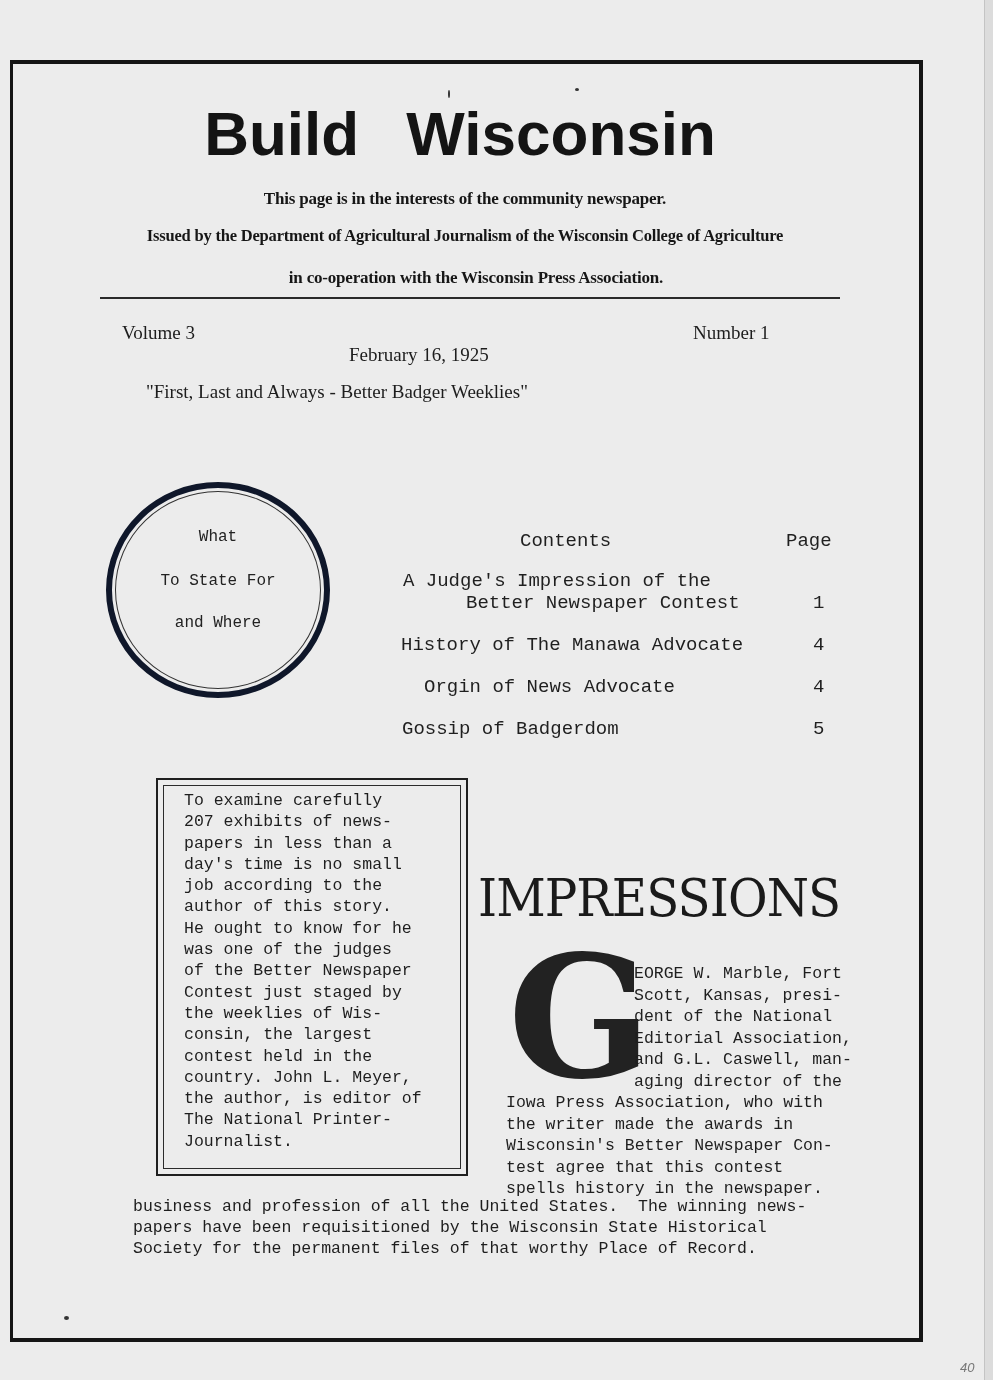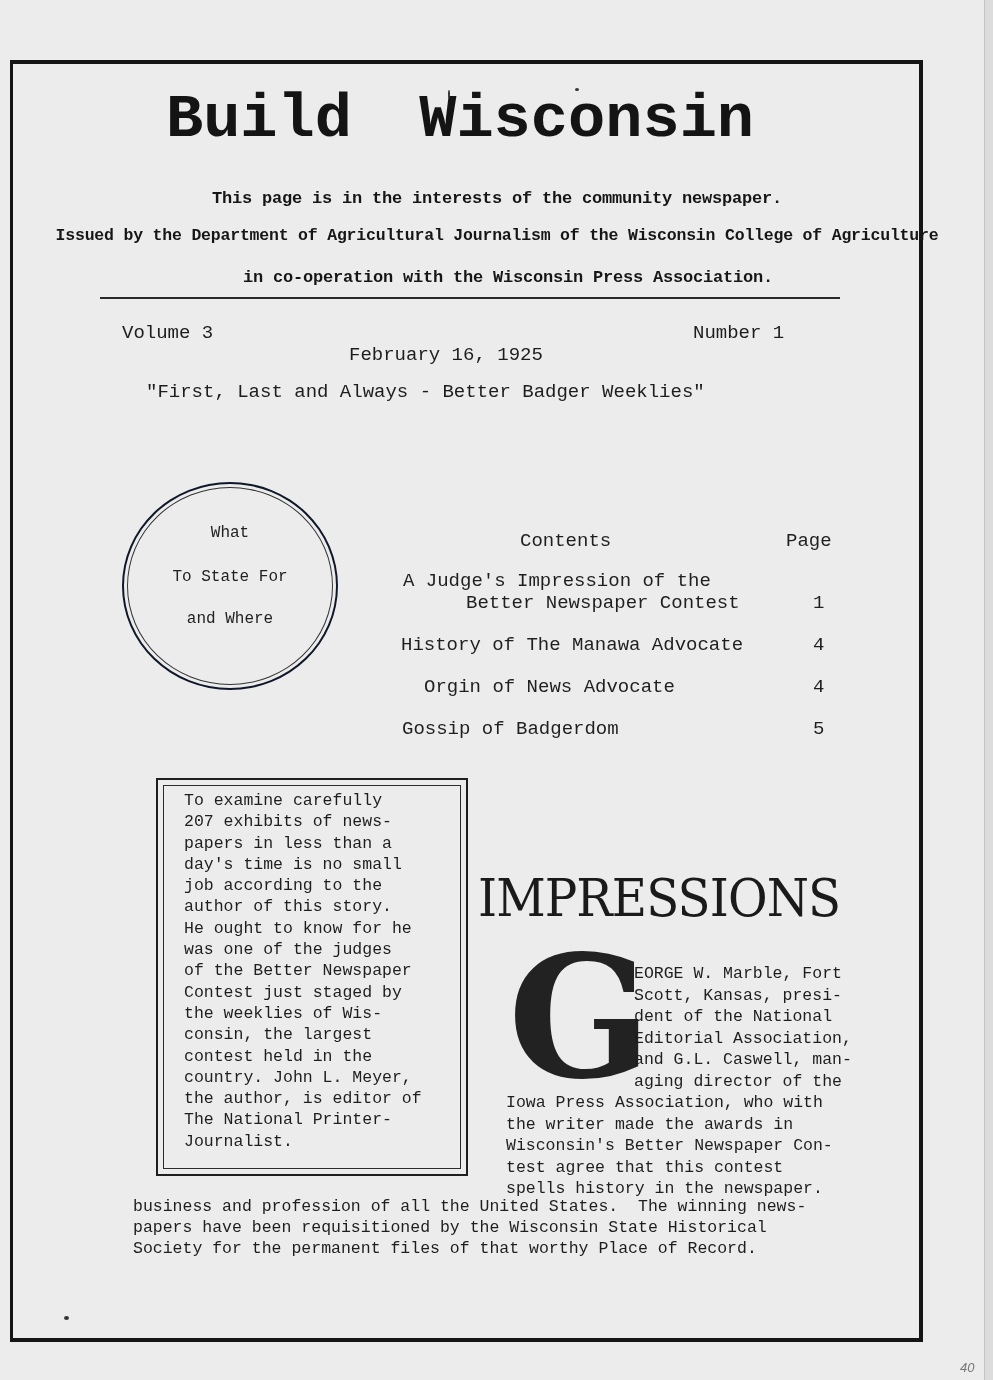--- a/index.html
+++ b/index.html
@@ -9,34 +9,34 @@
     font-family: "Liberation Mono", "DejaVu Sans Mono", monospace;
     color: #1c1c1c;
   }
   .right-strip { position:absolute; left:984px; top:0; width:9px; height:1380px; background:#dcdcdc; border-left:1px solid #c4c4c4; }
   .page-frame {
     position:absolute; left:10px; top:60px; width:906px; height:1274px;
     border:4px solid #151515; border-left-width:3px; border-bottom-width:4px;
     box-sizing: content-box;
   }
   .masthead-title {
-    position:absolute; left:0; top:84px; width:920px; text-align:center;
-    font-family: Liberation Mono, monospace; font-weight:bold;
+    position:absolute; left:0; top:98px; width:920px; text-align:center;
+    font-family: Liberation Sans, sans-serif; font-weight:bold;
     font-size:62px; letter-spacing:0px; color:#141414; word-spacing:30px;
   }
   .masthead-line {
     position:absolute; left:0; width:930px; text-align:center;
-    font-family: Liberation Mono, monospace; font-weight:bold;
-    font-size:17px; color:#161616; letter-spacing:-0.2px;margin-left:32px;
+    font-family: Liberation Serif, serif; font-weight:bold;
+    font-size:17px; color:#161616; letter-spacing:-0.2px;
   }
   .rule { position:absolute; left:100px; top:297px; width:740px; height:0; border-top:2px solid #2a2a2a; }
-  .tw { position:absolute; font-size:19px; color:#1d1d1d; white-space:pre; }
+  .tw { position:absolute; font-size:19px; color:#1d1d1d; white-space:pre;font-family:Liberation Serif, serif; }
   .circle {
-    position:absolute; left:122px; top:482px; width:212px; height:204px;
-    border-radius:50%; border:2px solid #0f172a;
+    position:absolute; left:106px; top:482px; width:212px; height:204px;
+    border-radius:50%; border:6px solid #0f172a;
   }
   .circle::after {
     content:""; position:absolute; left:3px; top:3px; right:3px; bottom:3px;
     border-radius:50%; border:1.5px solid #333;
   }
   .circle-text {
     position:absolute; left:0; width:212px; text-align:center; font-size:16px; color:#222; z-index:2;
   }
   .toc-row { position:absolute; font-size:19px; color:#1f1f1f; white-space:pre; }
   .sidebar-box {

